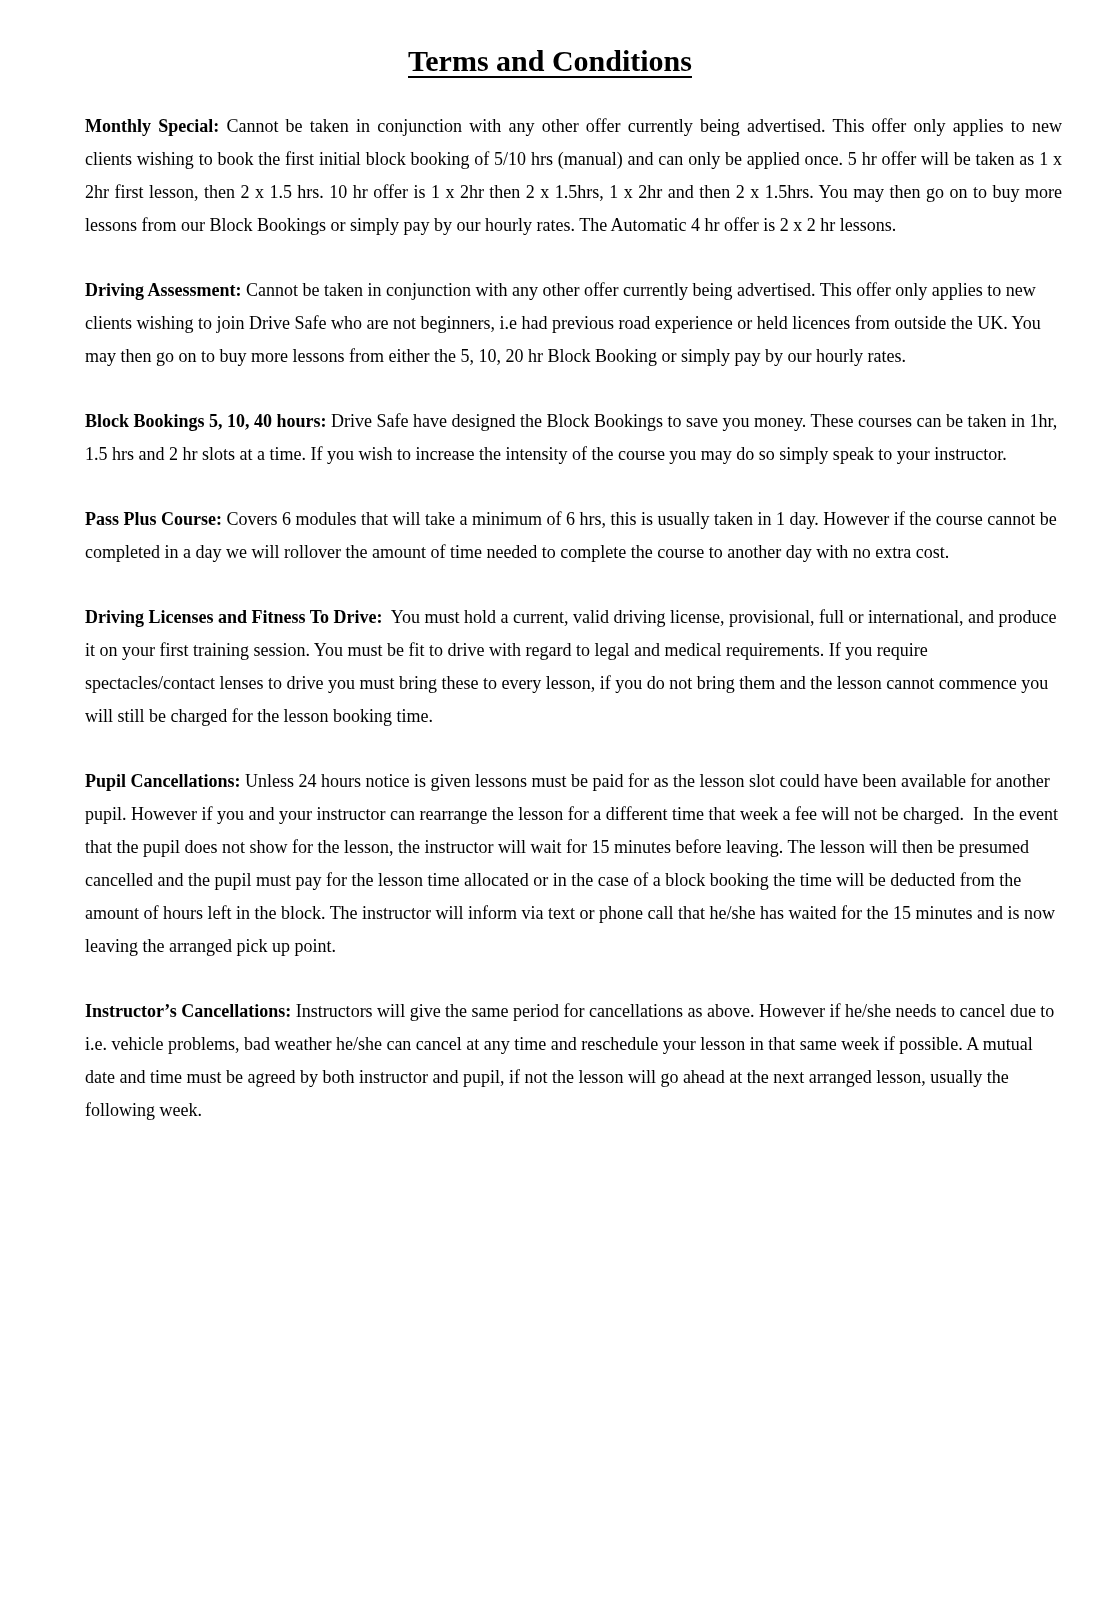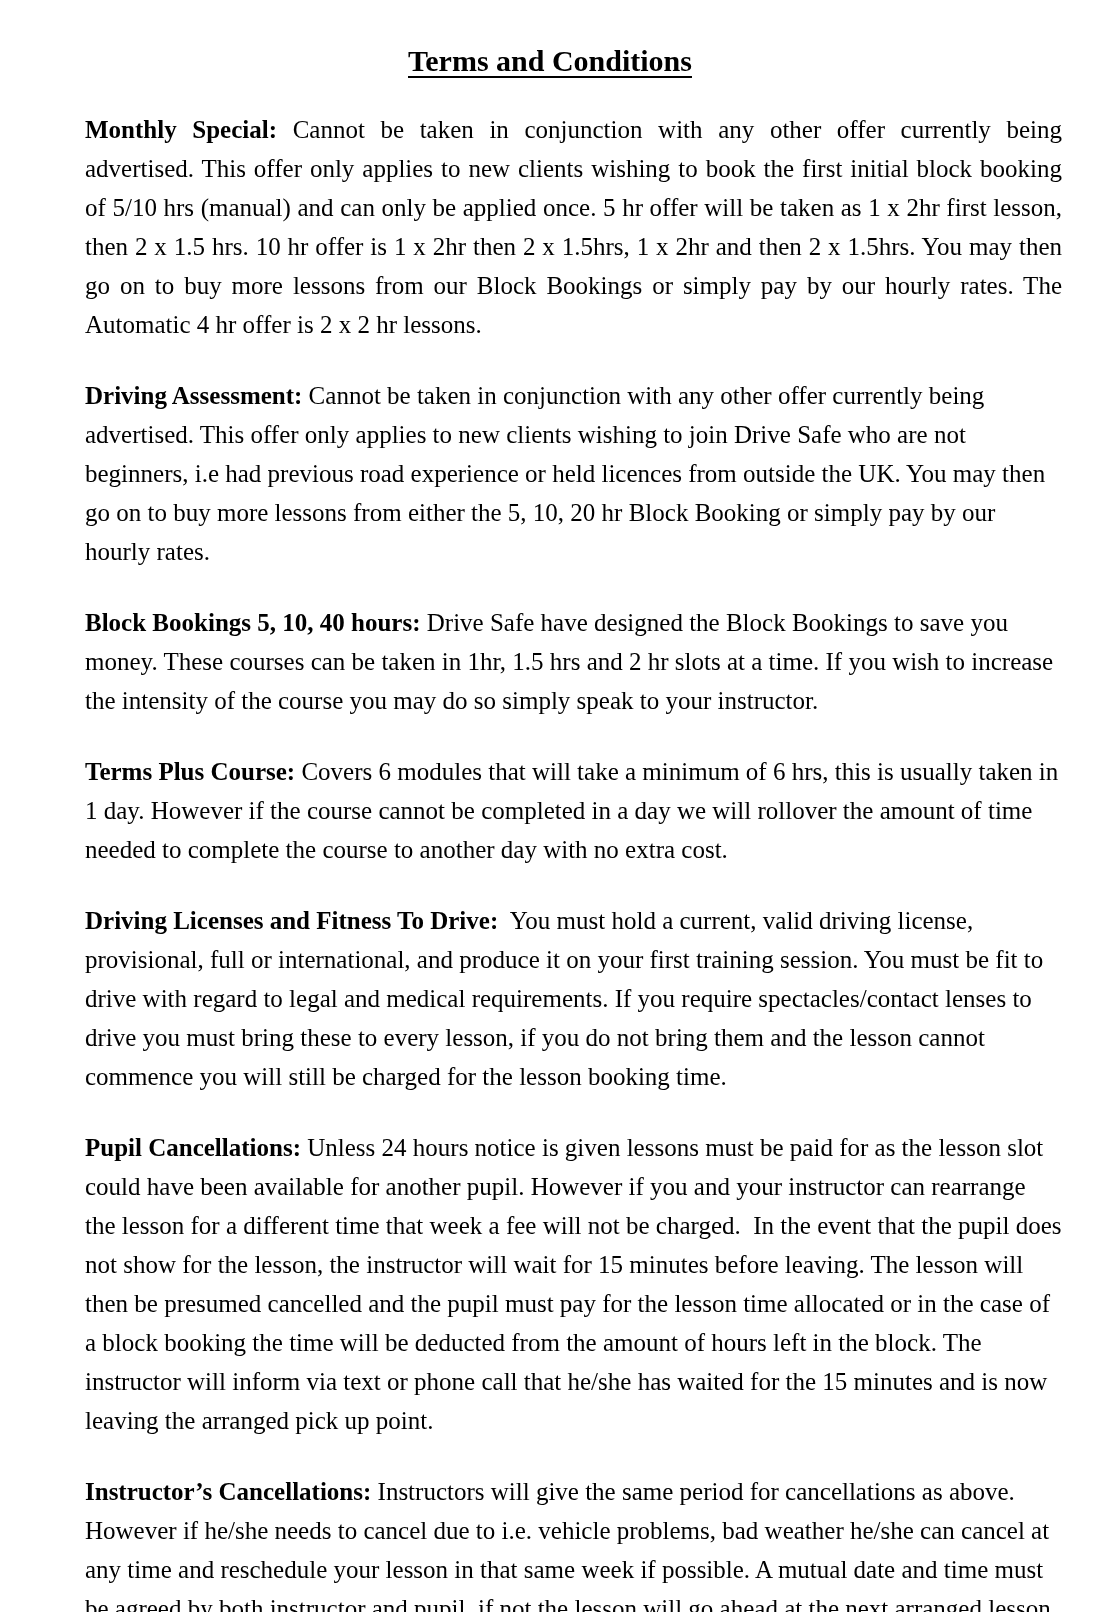--- a/index.html
+++ b/index.html
@@ -25,22 +25,22 @@
     font-size: 30px;
     line-height: 38px;
     font-weight: bold;
     text-align: center;
     text-decoration: underline;
     text-decoration-thickness: 2px;
     text-underline-offset: 5px;
     margin: 0 -38px 30px -85px; 
   }
   p.term {
-    font-size: 25px;
-    line-height: 39px;
+    font-size: 18px;
+    line-height: 33px;
     margin: 0 0 32px 0;
     white-space: pre-wrap; 
     text-align: left;
   }
   p.term.justify {
     white-space: normal;
     text-align: justify;
   }
   p.term:last-child {
     margin-bottom: 8px;
@@ -55,21 +55,21 @@
 <main class="page">
 
   <h1 class="doc-title">Terms and Conditions</h1>
 
   <p class="term justify"><strong class="lead">Monthly Special:</strong><span> Cannot be taken in conjunction with any other offer currently being advertised. This offer only applies to new clients wishing to book the first initial block booking of 5/10 hrs (manual) and can only be applied once. 5 hr offer will be taken as 1 x 2hr first lesson, then 2 x 1.5 hrs. 10 hr offer is 1 x 2hr then 2 x 1.5hrs, 1 x 2hr and then 2 x 1.5hrs. You may then go on to buy more lessons from our Block Bookings or simply pay by our hourly rates. The Automatic 4 hr offer is 2 x 2 hr lessons.</span></p>
 
   <p class="term"><strong class="lead">Driving Assessment:</strong><span> Cannot be taken in conjunction with any other offer currently being advertised. This offer only applies to new clients wishing to join Drive Safe who are not beginners, i.e had previous road experience or held licences from outside the UK. You may then go on to buy more lessons from either the 5, 10, 20 hr Block Booking or simply pay by our hourly rates.</span></p>
 
   <p class="term"><strong class="lead">Block Bookings 5, 10, 40 hours:</strong><span> Drive Safe have designed the Block Bookings to save you money. These courses can be taken in 1hr, 1.5 hrs and 2 hr slots at a time. If you wish to increase the intensity of the course you may do so simply speak to your instructor.</span></p>
 
-  <p class="term"><strong class="lead">Terms Plus Course:</strong><span> Covers 6 modules that will take a minimum of 6 hrs, this is usually taken in 1 day. However if the course cannot be completed in a day we will rollover the amount of time needed to complete the course to another day with no extra cost.</span></p>
+  <p class="term"><strong class="lead">Pass Plus Course:</strong><span> Covers 6 modules that will take a minimum of 6 hrs, this is usually taken in 1 day. However if the course cannot be completed in a day we will rollover the amount of time needed to complete the course to another day with no extra cost.</span></p>
 
   <p class="term"><strong class="lead">Driving Licenses and Fitness To Drive:</strong><span>  You must hold a current, valid driving license, provisional, full or international, and produce it on your first training session. You must be fit to drive with regard to legal and medical requirements. If you require spectacles/contact lenses to drive you must bring these to every lesson, if you do not bring them and the lesson cannot commence you will still be charged for the lesson booking time.</span></p>
 
   <p class="term"><strong class="lead">Pupil Cancellations:</strong><span> Unless 24 hours notice is given lessons must be paid for as the lesson slot could have been available for another pupil. However if you and your instructor can rearrange the lesson for a different time that week a fee will not be charged.  In the event that the pupil does not show for the lesson, the instructor will wait for 15 minutes before leaving. The lesson will then be presumed cancelled and the pupil must pay for the lesson time allocated or in the case of a block booking the time will be deducted from the amount of hours left in the block. The instructor will inform via text or phone call that he/she has waited for the 15 minutes and is now leaving the arranged pick up point.</span></p>
 
   <p class="term"><strong class="lead">Instructor’s Cancellations:</strong><span> Instructors will give the same period for cancellations as above. However if he/she needs to cancel due to i.e. vehicle problems, bad weather he/she can cancel at any time and reschedule your lesson in that same week if possible. A mutual date and time must be agreed by both instructor and pupil, if not the lesson will go ahead at the next arranged lesson, usually the following week.</span></p>
 
 </main>
 
 </body></html>

